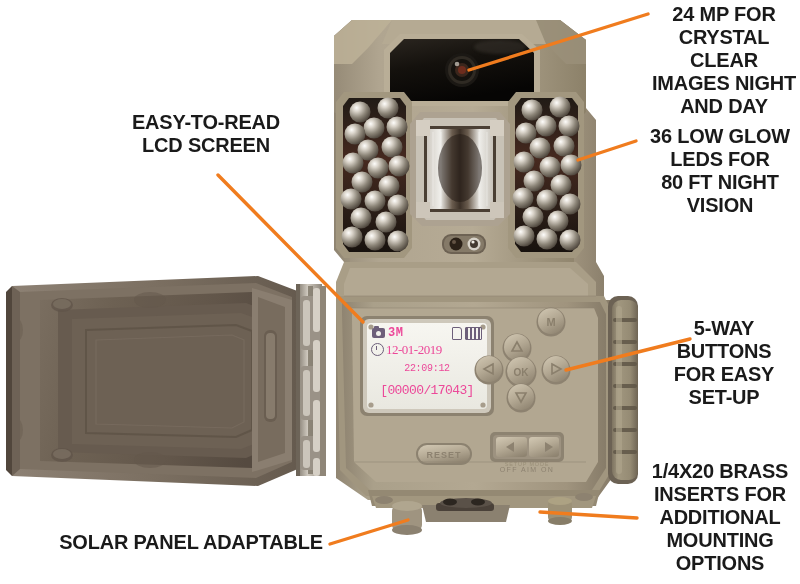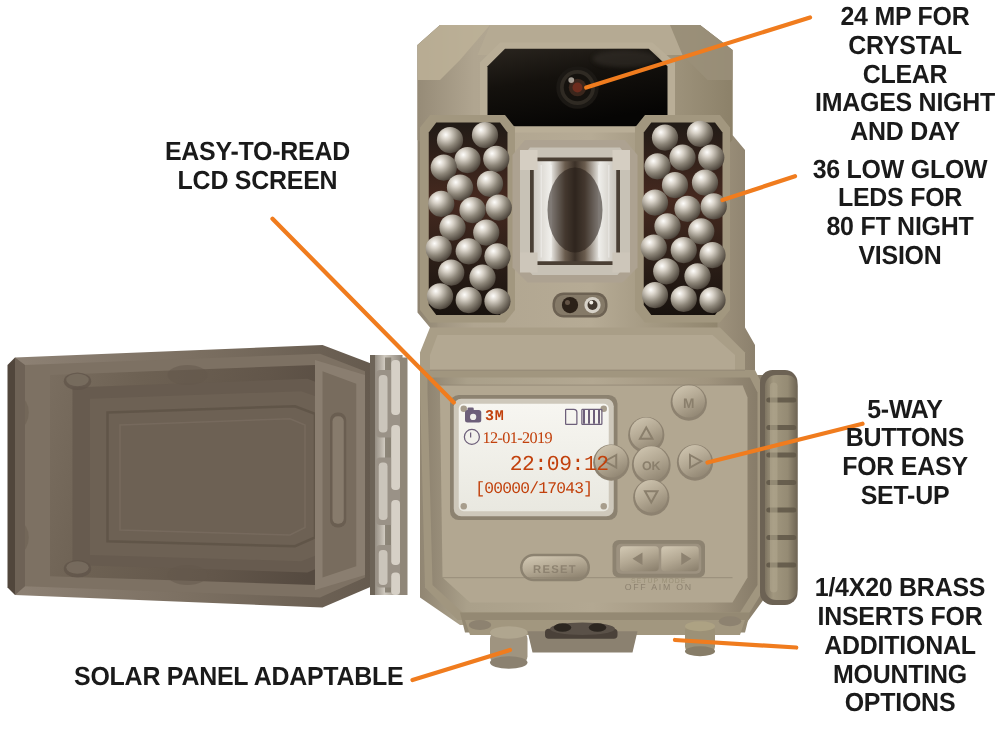--- a/index.html
+++ b/index.html
@@ -414,21 +414,21 @@
         <g stroke="#8d8270" stroke-width="1" fill="none" opacity="0.55">
           <path d="M352,308 L594,308"></path>
           <path d="M344,296 L596,296"></path>
           <path d="M354,462 L586,462"></path>
         </g>
       </g>
     </svg>
   </div>
 
   <div style="position:absolute;left:367px;top:323px;width:120px;height:65px;
-              font-family:'Liberation Mono','DejaVu Sans Mono',monospace;color:#c2410c;">
+              font-family:'Liberation Mono','DejaVu Sans Mono',monospace;color:#ec4899;">
 
     <div style="position:absolute;left:5px;top:4px;display:flex;align-items:center;gap:3px;">
       <span style="display:inline-block;width:13px;height:10px;background:#6d5f7a;
                    border-radius:2px;position:relative;">
         <span style="position:absolute;left:4px;top:2.5px;width:5px;height:5px;
                      border-radius:50%;background:#f2f1ec;"></span>
         <span style="position:absolute;left:2px;top:-2px;width:5px;height:3px;
                      background:#6d5f7a;border-radius:1px;"></span>
       </span>
       <span style="font-size:12px;font-weight:bold;letter-spacing:0.5px;line-height:1;">3M</span>
@@ -442,22 +442,22 @@
     </div>
 
     <div style="position:absolute;left:4px;top:20px;display:flex;align-items:center;gap:2px;">
       <span style="display:inline-block;width:11px;height:11px;border:1.6px solid #6d5f7a;
                    border-radius:50%;position:relative;">
         <span style="position:absolute;left:3.5px;top:1.5px;width:1.4px;height:4px;background:#6d5f7a;"></span>
       </span>
       <span style="font-size:13px;letter-spacing:-0.5px;line-height:1;font-family:Liberation Serif, serif;">12-01-2019</span>
     </div>
 
-    <div style="position:absolute;left:0;top:40px;width:120px;text-align:right;
-                font-size:17px;letter-spacing:-0.3px;">22:09:12</div>
+    <div style="position:absolute;left:0;top:40px;width:120px;text-align:center;
+                font-size:10px;letter-spacing:-0.3px;">22:09:12</div>
 
     <div style="position:absolute;left:0;top:60px;width:120px;text-align:center;
                 font-size:13px;letter-spacing:-0.6px;">[00000/17043]</div>
   </div>
 
   <svg id="leaders" xmlns="http://www.w3.org/2000/svg">
     <g stroke="#f07c1e" stroke-width="3.4" stroke-linecap="round" fill="none">
       <line x1="469" y1="70" x2="648" y2="14"></line>
       <line x1="578" y1="160" x2="636" y2="141"></line>
       <line x1="566" y1="370" x2="690" y2="339"></line>

